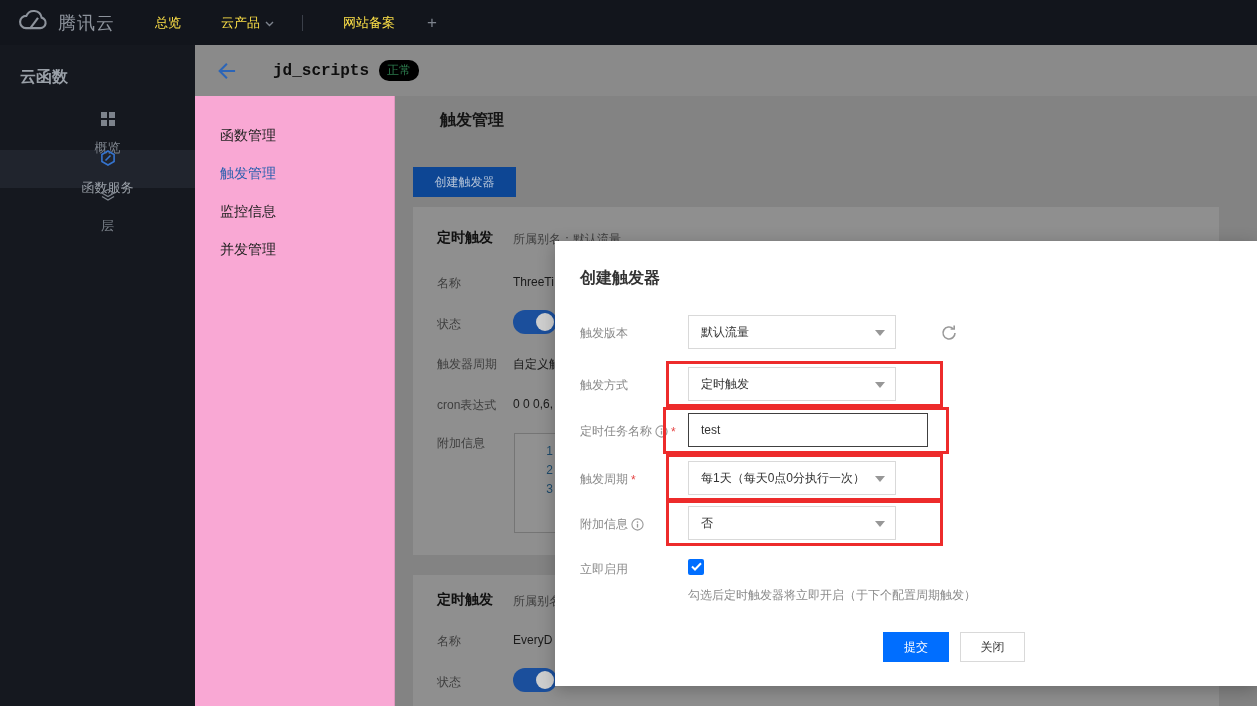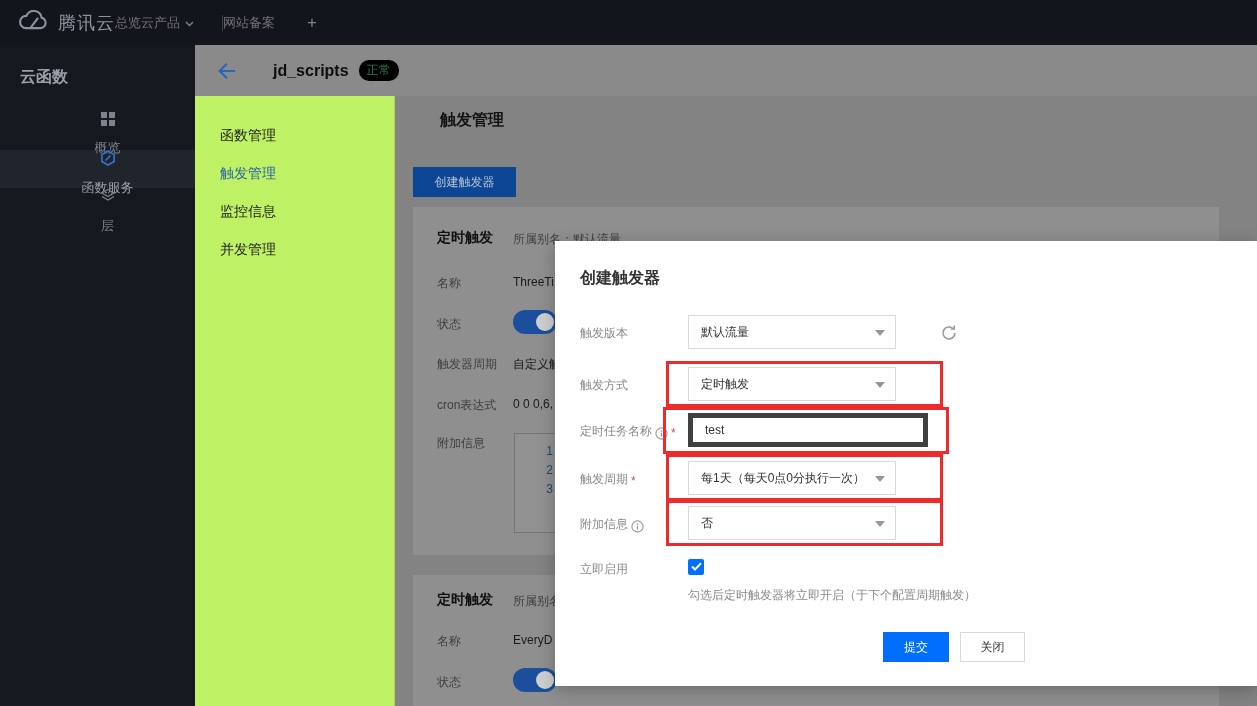--- a/index.html
+++ b/index.html
@@ -5,41 +5,41 @@
   * { margin:0; padding:0; box-sizing:border-box; }
   html,body { width:1257px; height:706px; overflow:hidden; }
   body { font-family:"Liberation Sans","DejaVu Sans",sans-serif; font-size:12px; }
   .screen { position:relative; width:1257px; height:706px; background:#838383; overflow:hidden; }
 
   
   .navbar { position:absolute; left:0; top:0; width:1257px; height:45px; background:#12151c;
             display:flex; align-items:center; z-index:5; }
   .nav-logo { display:flex; align-items:center; margin-left:18px; gap:8px; }
   .nav-brand { color:#8d939c; font-size:18px; letter-spacing:1px; }
-  .nav-item { color:#737373; font-size:13px; display:flex; align-items:center; gap:5px; cursor:pointer; }
+  .nav-item { color:#fde047; font-size:13px; margin-left:40px; display:flex; align-items:center; gap:5px; cursor:pointer; }
   .nav-divider { width:1px; height:16px; background:#3a3f49; margin-left:28px; }
   .nav-plus { color:#7d838d; font-size:17px; margin-left:32px; }
 
   
   .app-sidebar { position:absolute; left:0; top:45px; width:195px; height:661px; background:#15181f; z-index:4; }
   .app-sidebar .title { color:#9aa0a8; font-size:16px; font-weight:bold; padding:22px 0 24px 20px; }
   .side-item { height:38px; display:flex; align-items:center; gap:10px; padding-left:20px;
                color:#7d838c; font-size:13px; cursor:pointer;flex-direction:column; }
   .side-item.selected { background:#20242d; color:#9aa0a8; }
 
   
   .fn-header { position:absolute; left:195px; top:45px; width:1062px; height:51px; background:#8a8a8a;
                display:flex; align-items:center; z-index:3; }
   .back-btn { margin-left:20px; width:22px; height:22px; display:flex; align-items:center; justify-content:center; cursor:pointer; }
-  .fn-name { margin-left:36px; font-size:16px; font-weight:bold; color:#0e0e0e; }
+  .fn-name { margin-left:36px; font-size:16px; font-weight:bold; color:#0e0e0e;font-family:Liberation Mono, monospace; }
   .fn-badge { margin-left:10px; background:#000000; color:#2c7a4c; font-size:12px;
               padding:2px 8px; border-radius:10px; }
 
   
-  .submenu { position:absolute; left:195px; top:96px; width:200px; height:610px; background:#bef264;
+  .submenu { position:absolute; left:195px; top:96px; width:200px; height:610px; background:#f9a8d4;
              padding-top:20px; z-index:2; border-right:1px solid rgba(0,0,0,0.10); }
   .submenu-item { height:38px; line-height:38px; padding-left:25px; font-size:14px; color:#232323; cursor:pointer; }
   .submenu-item.selected { color:#2a5fae; }
 
   
   .content { position:absolute; left:395px; top:96px; width:862px; height:610px; background:#838383; z-index:1; }
   .page-title { position:absolute; left:45px; top:14px; font-size:16px; font-weight:bold; color:#141414; }
   .create-btn { position:absolute; left:18px; top:71px; width:103px; height:30px; background:#0d4694;
                 color:#b6c4d8; font-size:12px; border:none; cursor:pointer; }
   .trigger-card { position:absolute; left:18px; width:806px; background:#8f8f8f; }
@@ -52,29 +52,29 @@
   .toggle { position:absolute; left:100px; width:44px; height:24px; border-radius:12px; background:#1b4f9c; cursor:pointer; }
   .toggle .knob { position:absolute; right:3px; top:3px; width:18px; height:18px; border-radius:50%; background:#cfcfcf; }
   .extra-box { position:absolute; left:101px; top:226px; width:60px; height:100px;
                border:1px solid #757575; background:#919191; }
   .line-nums { width:38px; text-align:right; padding-top:8px; color:#1d4a6b; font-size:12px; line-height:19px; }
 
   
   .modal { position:absolute; left:555px; top:241px; width:702px; height:445px; background:#ffffff;
            z-index:10; box-shadow:0 4px 16px rgba(0,0,0,0.25); }
   .modal-title { position:absolute; left:25px; top:27px; font-size:16px; font-weight:bold; color:#333; }
-  .m-label { position:absolute; left:25px; display:flex; align-items:flex-end; gap:3px;
+  .m-label { position:absolute; left:25px; display:flex; align-items:center; gap:3px;
              font-size:12px; color:#8a8a8a; white-space:nowrap; }
   .m-control { position:absolute; left:133px; width:208px; height:34px; border:1px solid #d9d9d9;
                background:#fff; display:flex; align-items:center; padding:0 26px 0 12px;
                font-size:12px; color:#333; cursor:pointer; }
   .m-control .caret { position:absolute; right:10px; top:14px; width:0; height:0;
                       border-left:5px solid transparent; border-right:5px solid transparent;
                       border-top:6px solid #979797; }
-  .m-input { position:absolute; left:133px; width:240px; height:34px; border:5px solid #404040;
+  .m-input { position:absolute; left:133px; width:240px; height:34px; border:1px solid #404040;
              padding:0 12px; font-size:12px; color:#333; font-family:inherit; }
   .asterisk { color:#e54545; font-size:12px; }
   .red-box { position:absolute; border:3px solid #ed2b2b; pointer-events:none; }
   .refresh-btn { position:absolute; left:385px; top:83px; width:18px; height:18px; cursor:pointer; }
   .checkbox { position:absolute; left:133px; top:318px; width:16px; height:16px; background:#006eff;
               border-radius:2px; display:flex; align-items:center; justify-content:center; cursor:pointer; }
   .enable-note { position:absolute; left:133px; top:346px; font-size:12px; color:#8a8a8a; }
   .btn-submit { position:absolute; left:328px; top:391px; width:66px; height:30px; background:#006eff;
                 color:#fff; border:none; font-size:12px; cursor:pointer; }
   .btn-close { position:absolute; left:405px; top:391px; width:65px; height:30px; background:#fff;

